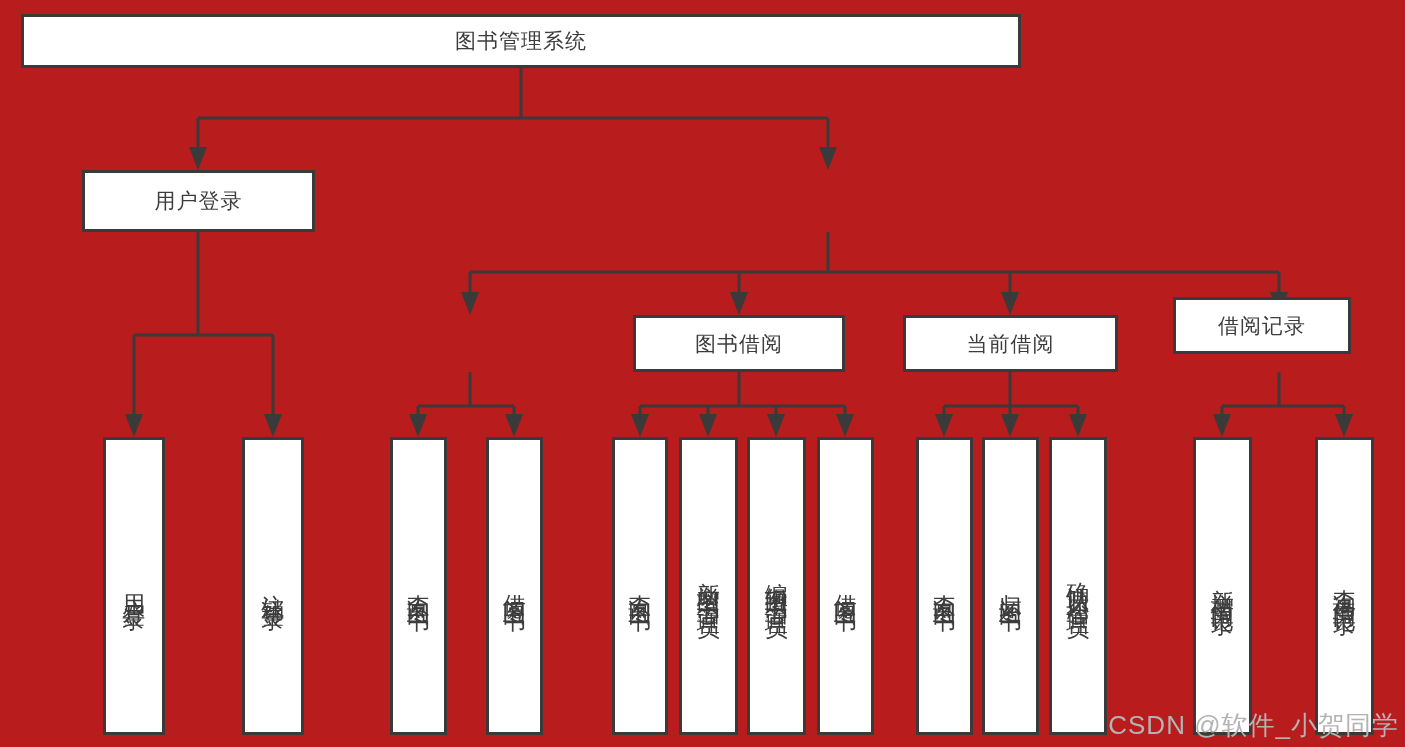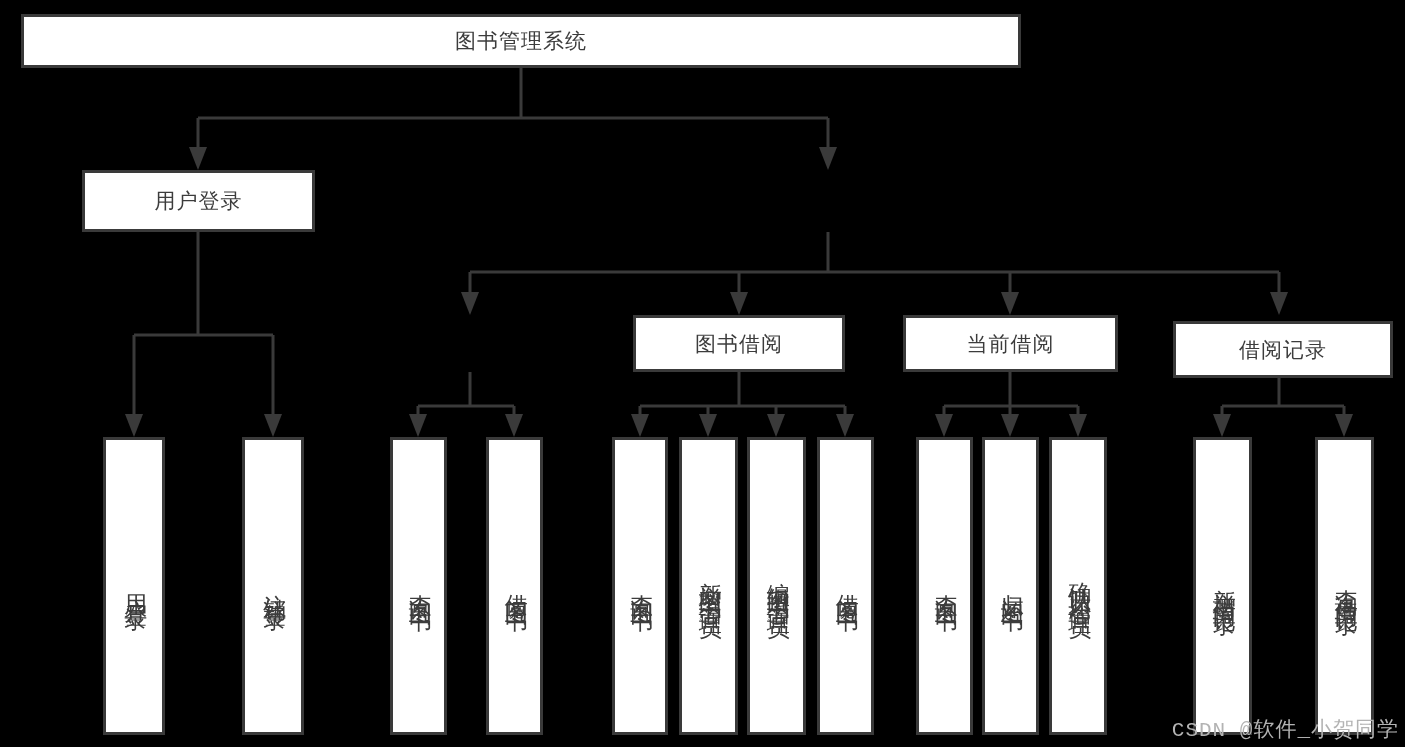--- a/index.html
+++ b/index.html
@@ -1,34 +1,34 @@
 <!DOCTYPE html>
 <html><head>
 <meta charset="utf-8">
 <style>
   html,body{margin:0;padding:0;background:#ffffff;}
   .canvas{
-    position:relative;width:1405px;height:747px;background:#000000;overflow:hidden;
-    font-family:Liberation Mono, monospace;
+    position:relative;width:1405px;height:747px;background:#b91c1c;overflow:hidden;
+    font-family:Liberation Sans, sans-serif;
   }
   svg.connectors{position:absolute;left:0;top:0;z-index:1;}
   .node{
     position:absolute;box-sizing:border-box;border:3px solid #3a3a3a;background:#ffffff;
     display:flex;align-items:center;justify-content:center;z-index:2;
     color:#3c3c3c;
   }
   .node.h{font-size:21px;letter-spacing:1px;}
   .node.v{font-size:23px;}
   .vtext{
     writing-mode:vertical-rl;text-orientation:mixed;
     letter-spacing:5px;line-height:1.15;white-space:nowrap;
   }
   .watermark{
     position:absolute;right:6px;bottom:4px;z-index:3;
-    font-size:21px;color:#b3b3b3;letter-spacing:1px;margin-top:40px;
+    font-size:26px;color:#b3b3b3;letter-spacing:1px;margin-top:40px;
   }
 </style>
 </head>
 <body>
 
 <div class="canvas">
 
   <svg class="connectors" width="1405" height="747" viewBox="0 0 1405 747">
     <path fill="none" stroke="#3a3a3a" stroke-width="3" d="
       M521 68 V118 M198 118 H828 M198 118 V152 M828 118 V152
@@ -68,21 +68,21 @@
   <div class="node h" style="left:82px;top:170px;width:233px;height:62px">
     <span>用户登录</span>
   </div>
 
   <div class="node h" style="left:633px;top:315px;width:212px;height:57px">
     <span>图书借阅</span>
   </div>
   <div class="node h" style="left:903px;top:315px;width:215px;height:57px">
     <span>当前借阅</span>
   </div>
-  <div class="node h" style="left:1173px;top:321px;width:220px;height:57px">
+  <div class="node h" style="left:1173px;top:297px;width:178px;height:57px">
     <span>借阅记录</span>
   </div>
 
   <div class="node v" style="left:103px;top:437px;width:62px;height:298px">
     <span class="vtext">用户登录</span>
   </div>
   <div class="node v" style="left:242px;top:437px;width:62px;height:298px">
     <span class="vtext">注销登录</span>
   </div>
 

